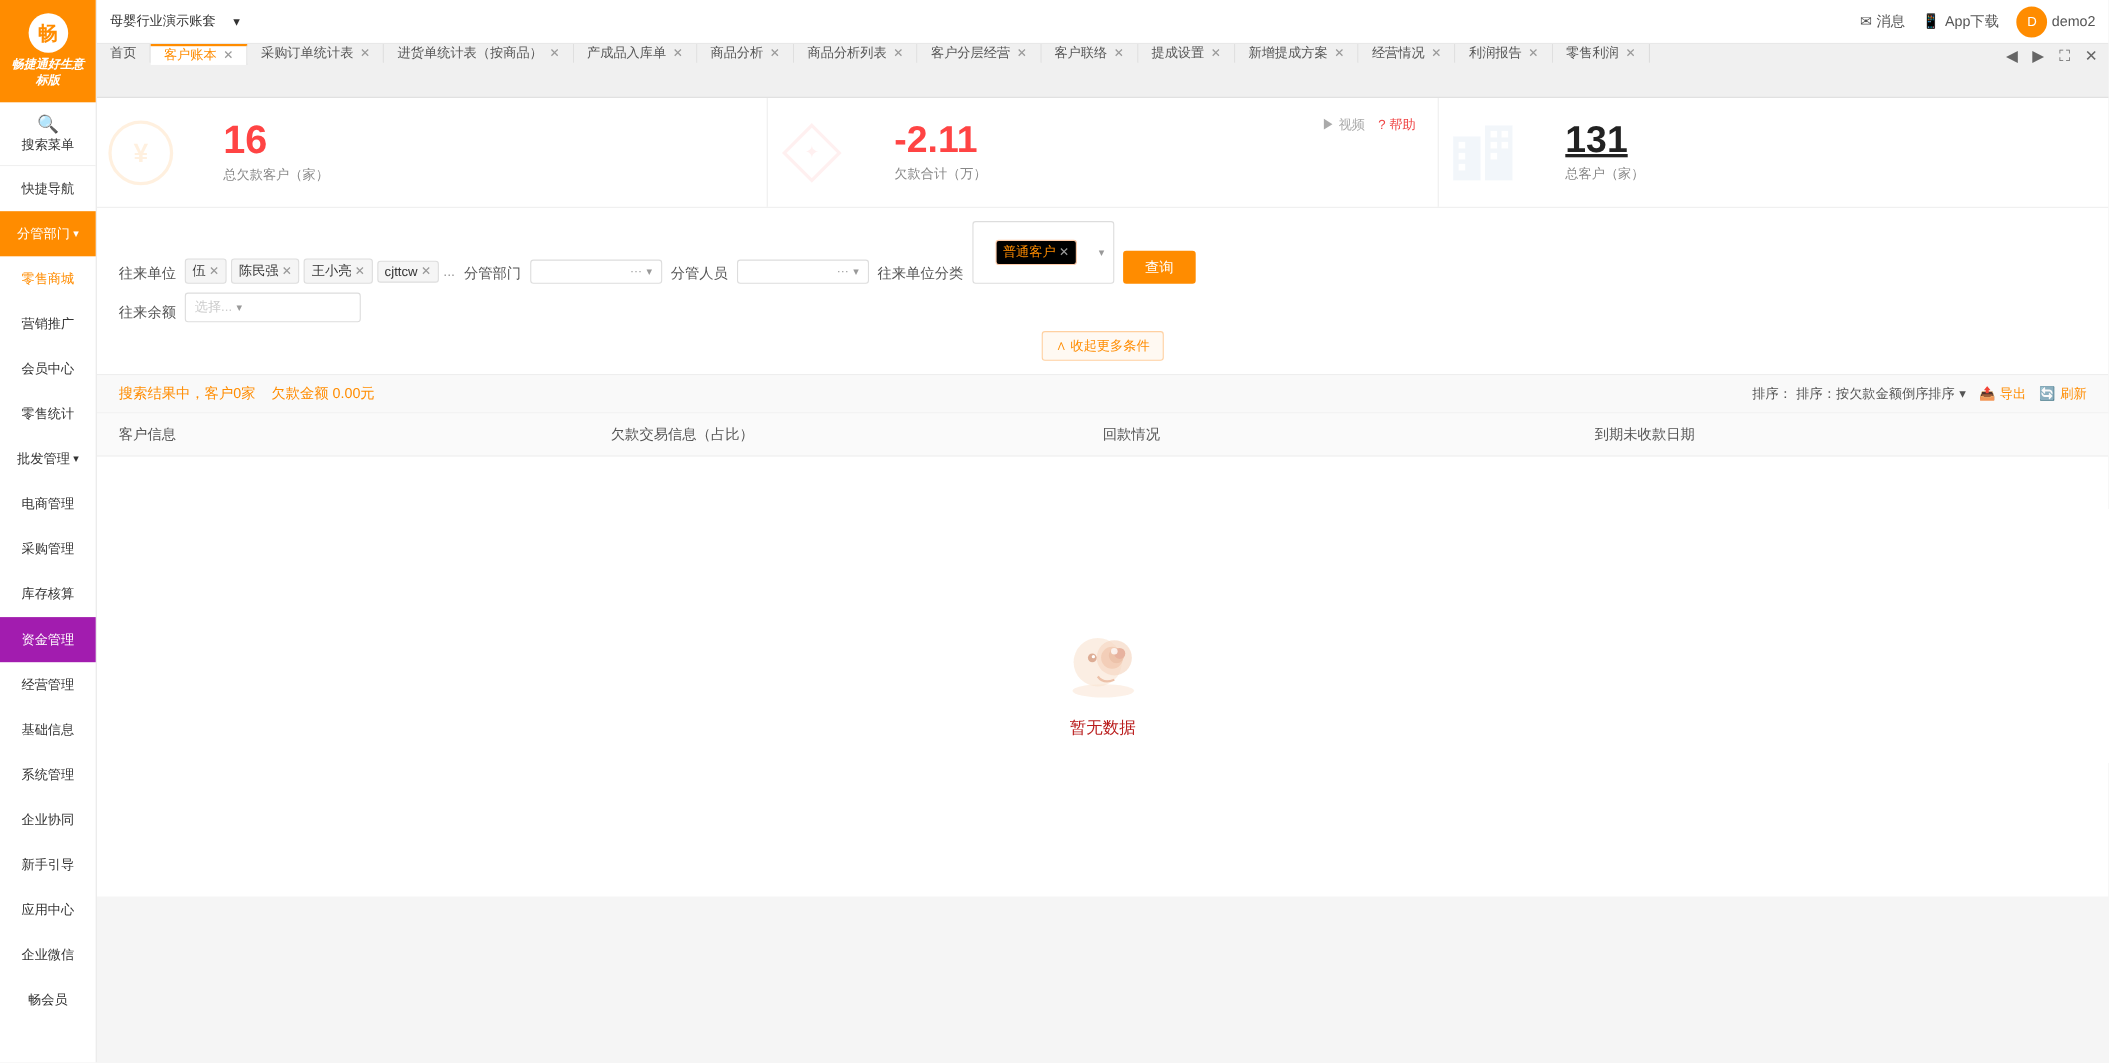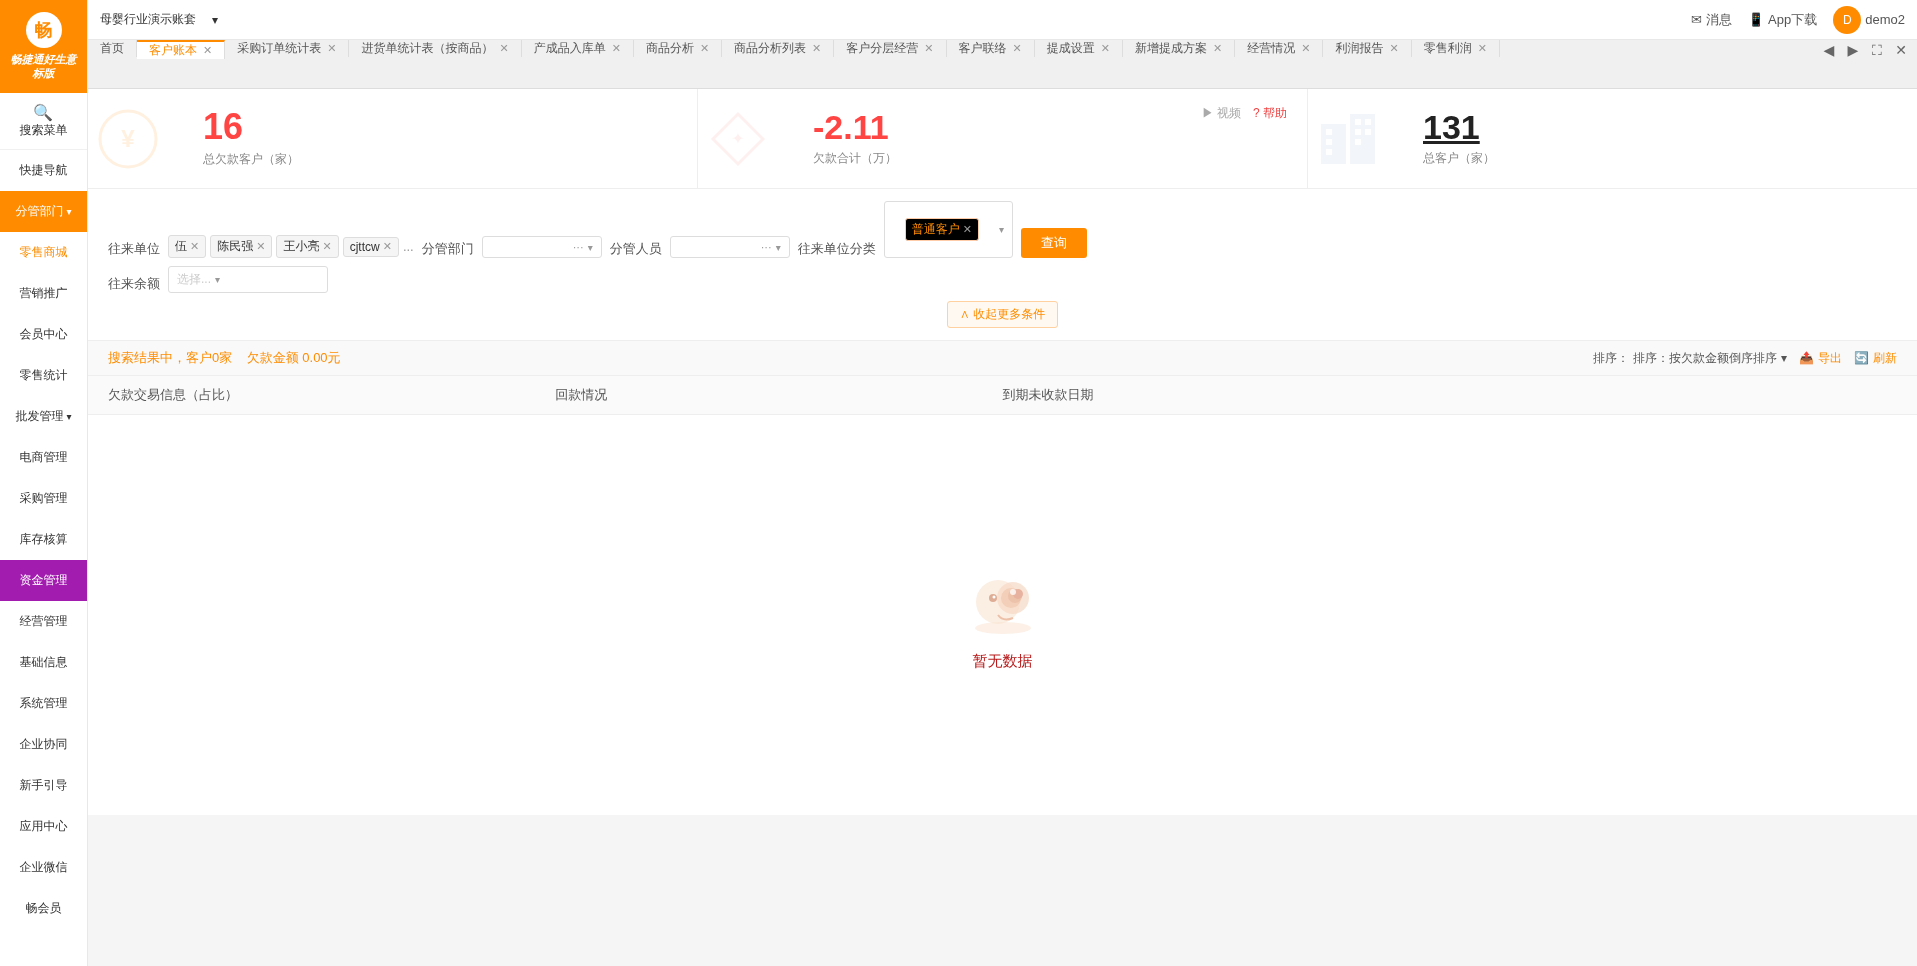--- a/index.html
+++ b/index.html
@@ -396,20 +396,21 @@
         </div>
         <div class="action-btn">
           <span>🔄</span>
           <span>刷新</span>
         </div>
       </div>
     </div>
 
     <div class="data-table">
       <div class="table-header">
+        <div class="table-header-cell">客户信息</div>
         <div class="table-header-cell">欠款交易信息（占比）</div>
         <div class="table-header-cell">回款情况</div>
         <div class="table-header-cell">到期未收款日期</div>
       </div>
       <div class="table-body">
         <div class="empty-state">
 
           <svg width="80" height="80" viewBox="0 0 80 80" class="empty-icon">
             <ellipse cx="40" cy="68" rx="28" ry="6" fill="#f5d0b0" opacity="0.5"></ellipse>
             <circle cx="35" cy="42" r="22" fill="#f5d0b0" opacity="0.6"></circle>

